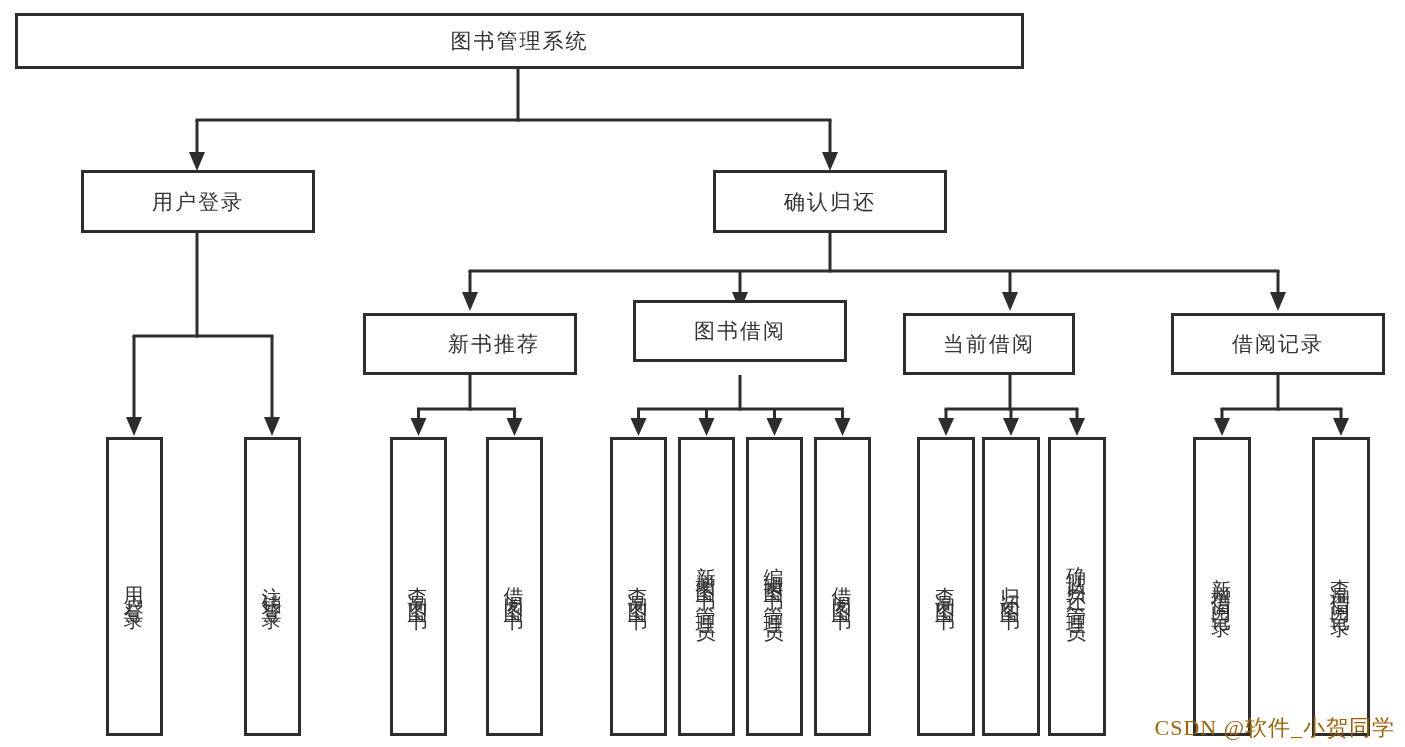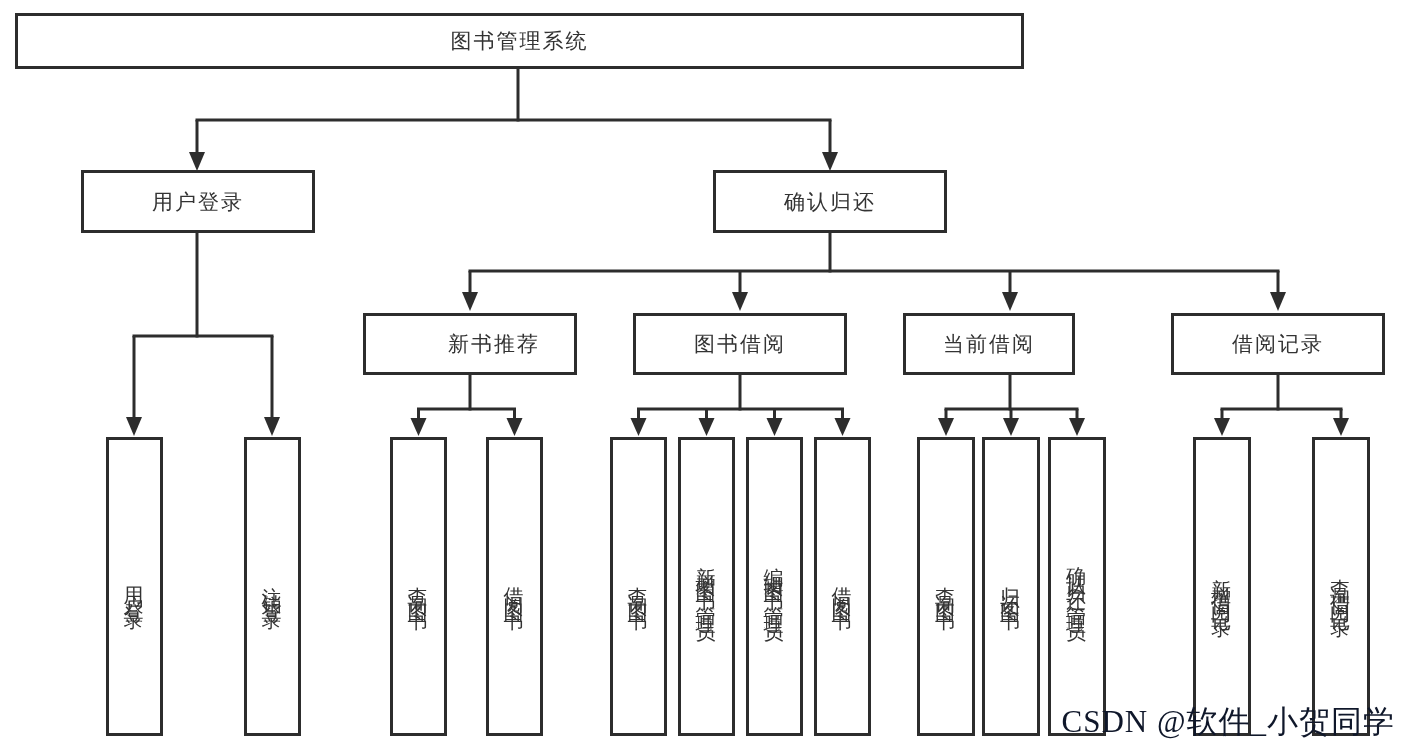--- a/index.html
+++ b/index.html
@@ -43,22 +43,22 @@
     color: #333333;
     font-size: 20px;
     letter-spacing: 8px;
     white-space: nowrap;
     z-index: 2;
   }
   .watermark {
     position: absolute;
     right: 10px;
     bottom: 4px;
-    font-size: 31px;
-    color: #0f172a;
+    font-size: 22px;
+    color: #a16207;
     letter-spacing: 1px;
     z-index: 5;
     white-space: nowrap;
   }
   line { stroke: #2d2d2d; stroke-width: 3; }
   polygon { fill: #2d2d2d; }
 </style>
 </head>
 <body>
 
@@ -139,21 +139,21 @@
       <polygon points="1333,418 1349,418 1341,436"></polygon>
     </g>
   </svg>
 
   <div class="node" style="left:15px; top:13px; width:1009px; height:56px;">图书管理系统</div>
 
   <div class="node" style="left:81px; top:170px; width:234px; height:63px;">用户登录</div>
   <div class="node" style="left:713px; top:170px; width:234px; height:63px;">确认归还</div>
 
   <div class="node" style="left:363px; top:313px; width:214px; height:62px;padding-left:48px;">新书推荐</div>
-  <div class="node" style="left:633px; top:313px; width:214px; height:62px;text-align:center;">图书借阅</div>
+  <div class="node" style="left:633px; top:300px; width:214px; height:62px;text-align:center;">图书借阅</div>
   <div class="node" style="left:903px; top:313px; width:172px; height:62px;">当前借阅</div>
   <div class="node" style="left:1171px; top:313px; width:214px; height:62px;">借阅记录</div>
 
   <div class="leaf" style="left:106px; top:437px; width:57px; height:299px;">用户登录</div>
   <div class="leaf" style="left:244px; top:437px; width:57px; height:299px;">注销登录</div>
 
   <div class="leaf" style="left:390px; top:437px; width:57px; height:299px;">查询图书</div>
   <div class="leaf" style="left:486px; top:437px; width:57px; height:299px;">借阅图书</div>
 
   <div class="leaf" style="left:610px; top:437px; width:57px; height:299px;">查询图书</div>

